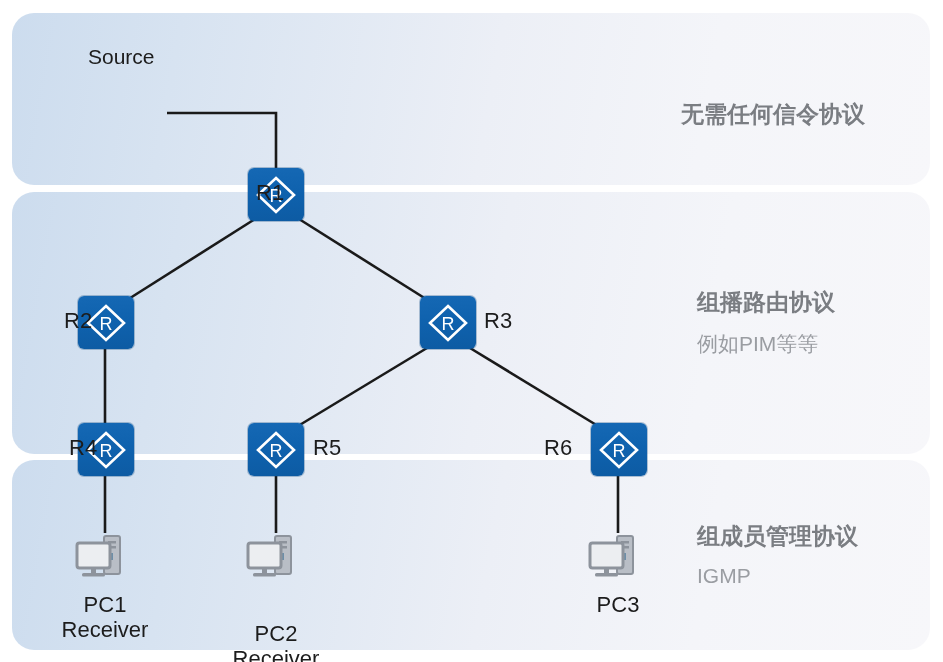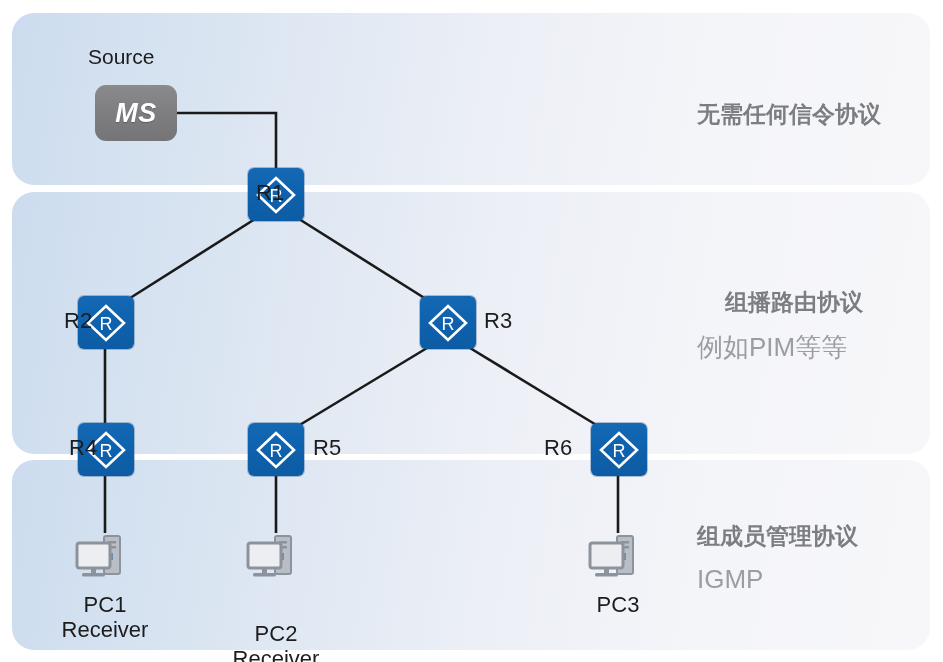--- a/index.html
+++ b/index.html
@@ -94,21 +94,21 @@
   .side-title {
     position: absolute;
     color: #7a7d82;
     font-size: 23px;
     font-weight: bold;
     white-space: nowrap;
   }
   .side-sub {
     position: absolute;
     color: #9a9da2;
-    font-size: 26px;
+    font-size: 21px;
     white-space: nowrap;
   }
 </style>
 </head>
 <body>
 
 <div id="stage">
 
   <div class="band" id="band-source"></div>
   <div class="band" id="band-routing"></div>
@@ -132,25 +132,20 @@
       <line x1="105" y1="476" x2="105" y2="533"></line>
 
       <line x1="276" y1="476" x2="276" y2="533"></line>
 
       <line x1="618" y1="476" x2="618" y2="533"></line>
     </g>
   </svg>
 
   <div class="lbl" style="left:88px; top:45px;">Source</div>
 
-  <div class="node" style="left:95px; top:85px;">
-    <div class="ms-box">
-      <span>MS</span>
-    </div>
-  </div>
 
   <div class="node" style="left:248px; top:168px;">
     <div class="router">
       <svg width="44" height="42" viewBox="0 0 44 42" aria-hidden="true">
         <polygon points="22,4 40,21 22,38 4,21" fill="none" stroke="#ffffff" stroke-width="2.6"></polygon>
         <text x="22" y="28" text-anchor="middle" font-family="Liberation Sans, sans-serif" font-size="18" fill="#ffffff">R</text>
       </svg>
     </div>
   </div>
   <div class="lbl lbl-router" style="left:220px; top:180px;margin-left:36px;">R1</div>
@@ -246,21 +241,21 @@
       <rect x="3" y="11" width="33" height="25" rx="2.5" fill="#eceef1" stroke="#8d939c" stroke-width="3"></rect>
       <rect x="17" y="36" width="5" height="5" fill="#8d939c"></rect>
       <rect x="8" y="41" width="23" height="3.5" rx="1.6" fill="#8d939c"></rect>
     </svg>
   </div>
   <div class="node-caption" style="left:548px; top:592px; width:140px;">
     <div>PC3</div>
     <div></div>
   </div>
 
-  <div class="side-title" style="left:697px; top:99px;">无需任何信令协议</div>
-
-  <div class="side-title" style="left:697px; top:287px;margin-left:28px;">组播路由协议</div>
+  <div class="side-title" style="left:681px; top:99px;">无需任何信令协议</div>
+
+  <div class="side-title" style="left:697px; top:287px;">组播路由协议</div>
   <div class="side-sub" style="left:697px; top:330px;">例如PIM等等</div>
 
   <div class="side-title" style="left:697px; top:521px;">组成员管理协议</div>
   <div class="side-sub" style="left:697px; top:564px;">IGMP</div>
 
 </div>
 
 </body></html>

